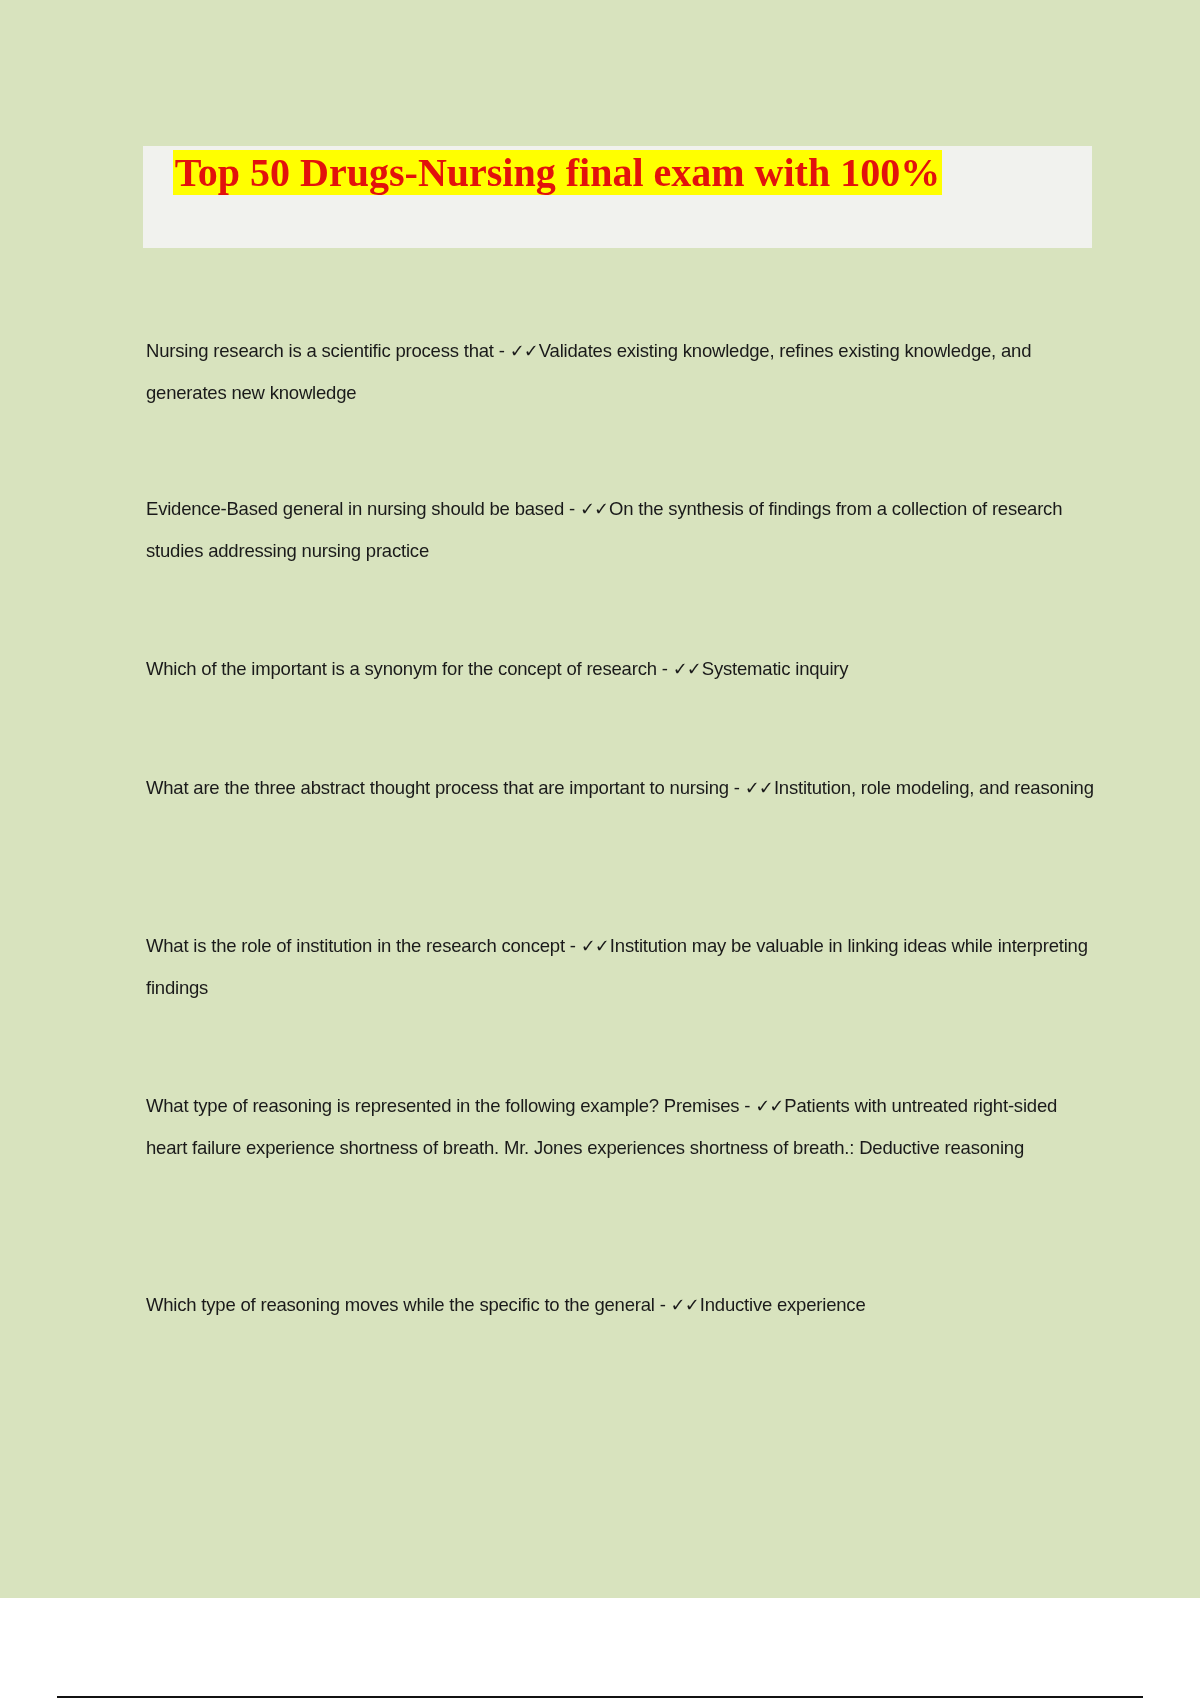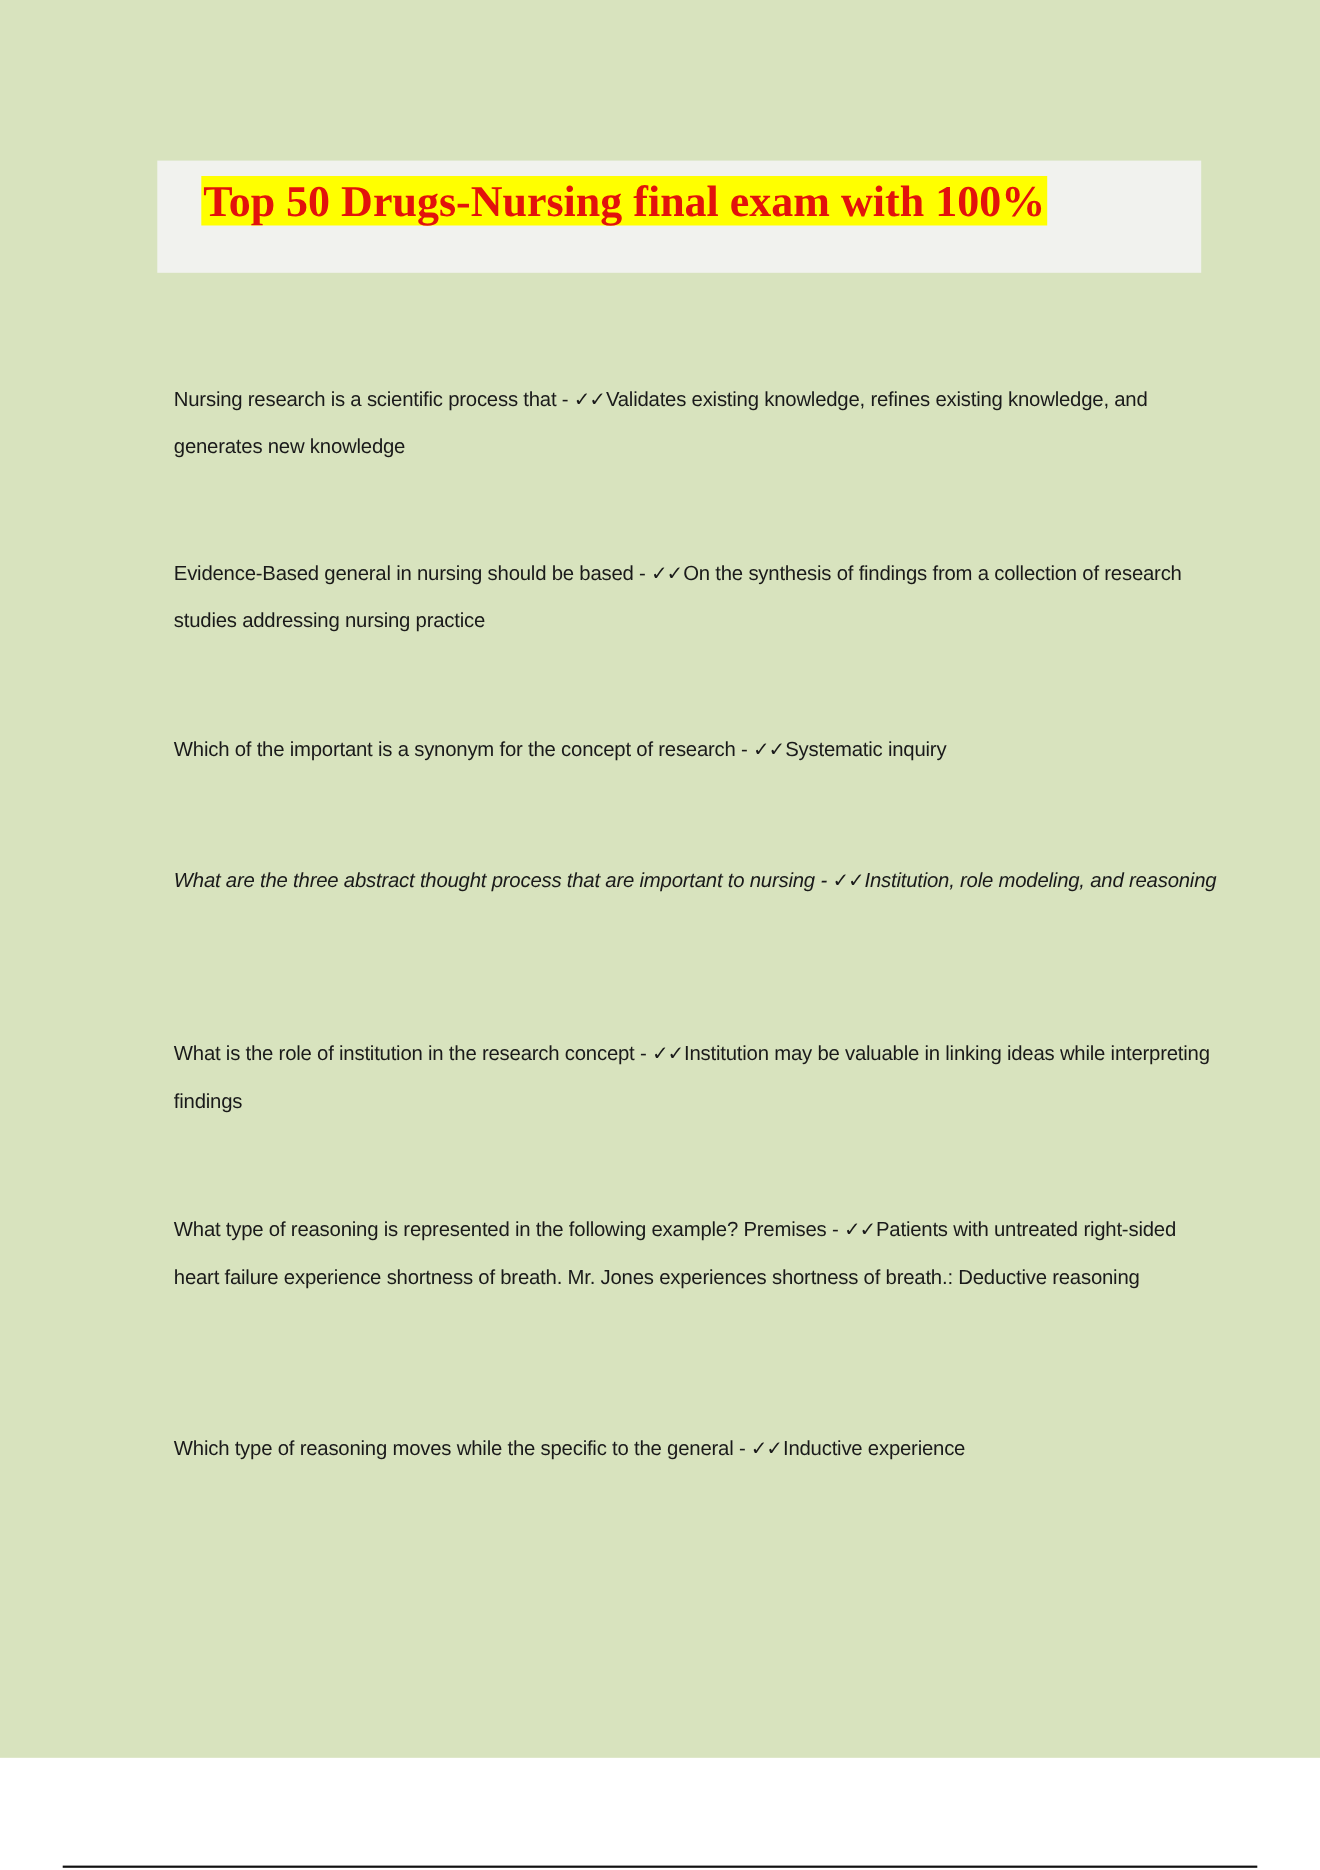--- a/index.html
+++ b/index.html
@@ -32,35 +32,35 @@
       position: absolute;
       left: 143px;
       top: 146px;
       width: 825px;
       text-align: center;
       font-family: "Liberation Serif", "DejaVu Serif", serif;
       font-weight: bold;
       font-size: 40px;
       line-height: 50px;
       color: #e2120c;
-      margin: 12px;
+      margin: 2px;
     }
     .title .hl {
       background: #ffff00;
       padding: 0 2px;
     }
     .qa-item {
       position: absolute;
       left: 146px;
       width: 950px;
       font-family: "Liberation Sans", "DejaVu Sans", sans-serif;
       font-size: 18.5px;
       line-height: 42px;
       color: #1a1a1a;
-      margin: 12px;
+      margin: 0;
       letter-spacing: -0.2px;
     }
     .check {
       font-family: "DejaVu Sans", sans-serif;
       font-size: 18px;
       letter-spacing: -1px;
       margin-right: 1px;
     }
     .footer-rule {
       position: absolute;
@@ -86,21 +86,21 @@
 </p>
 
 <p class="qa-item" style="top:488px;">
   <span>Evidence-Based general in nursing should be based</span><span> - </span><span class="check">✓✓</span><span>On the synthesis of findings from a collection of research studies addressing nursing practice</span>
 </p>
 
 <p class="qa-item" style="top:648px;">
   <span>Which of the important is a synonym for the concept of research</span><span> - </span><span class="check">✓✓</span><span>Systematic inquiry</span>
 </p>
 
-<p class="qa-item" style="top:767px;font-style:italic;">
+<p class="qa-item" style="top:767px;">
   <span>What are the three abstract thought process that are important to nursing</span><span> - </span><span class="check">✓✓</span><span>Institution, role modeling, and reasoning</span>
 </p>
 
 <p class="qa-item" style="top:925px;">
   <span>What is the role of institution in the research concept</span><span> - </span><span class="check">✓✓</span><span>Institution may be valuable in linking ideas while interpreting findings</span>
 </p>
 
 <p class="qa-item" style="top:1085px;">
   <span>What type of reasoning is represented in the following example? Premises</span><span> - </span><span class="check">✓✓</span><span>Patients with untreated right-sided heart failure experience shortness of breath. Mr. Jones experiences shortness of breath.: Deductive reasoning</span>
 </p>

